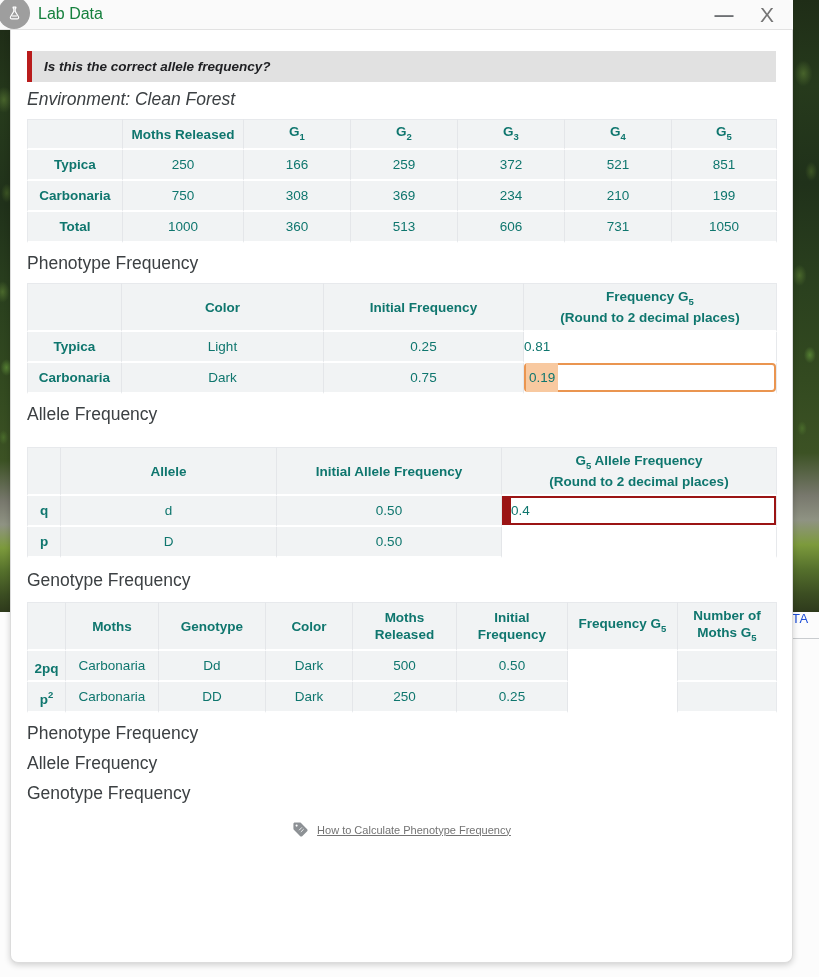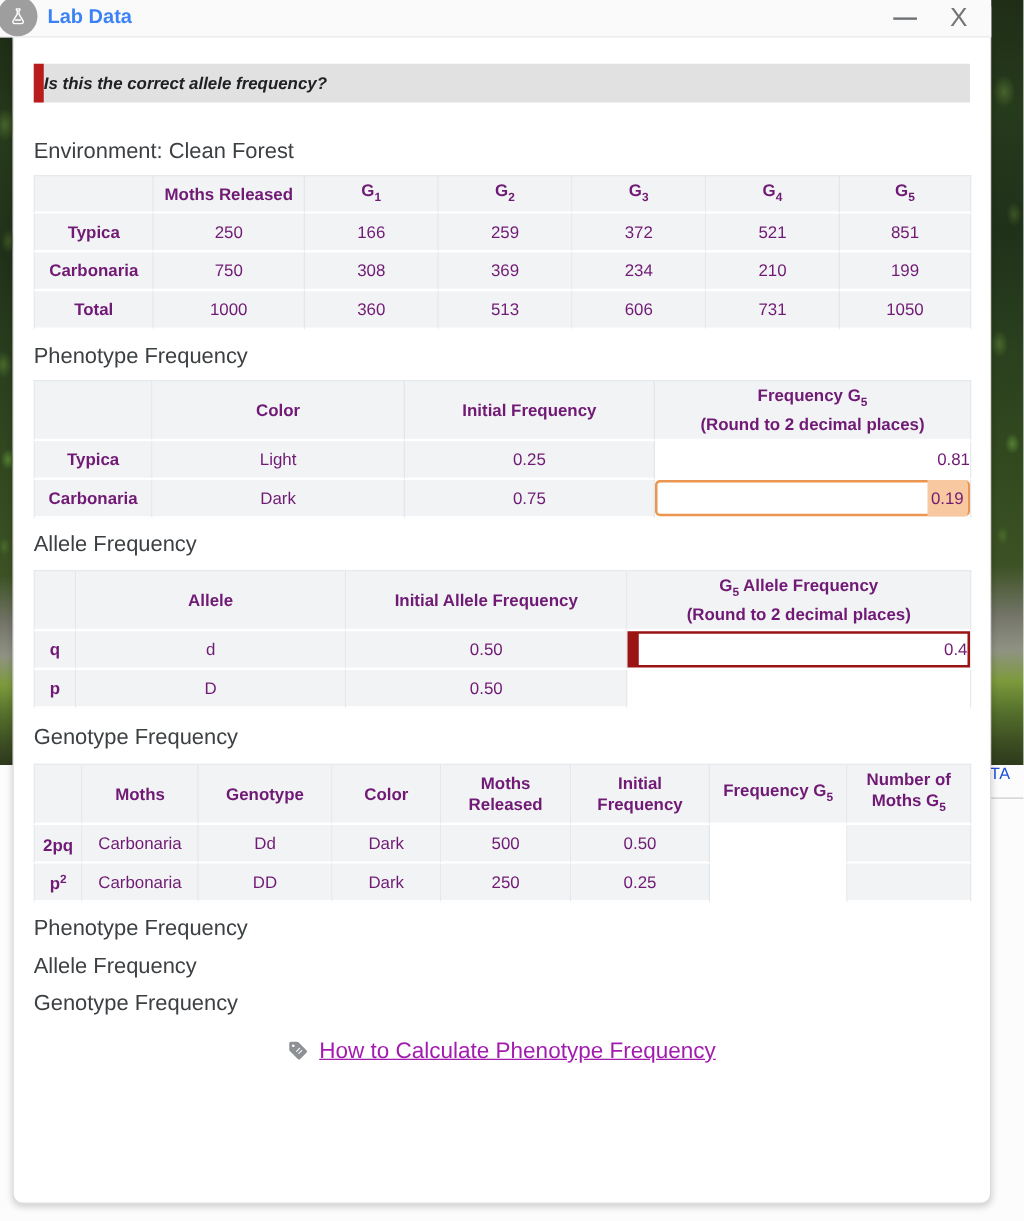--- a/index.html
+++ b/index.html
@@ -19,63 +19,63 @@
   .forest-left  { left:0; top:30px; width:10px; height:582px; }
   .forest-right { right:0; top:0; width:26px; height:612px; }
   .bg-data-label { position:absolute; left:792px; top:611px; font-size:13px; color:#1d4ed8; letter-spacing:0.5px; }
   .bg-underline { position:absolute; left:793px; top:638px; width:26px; height:1px; background:#c9cccf; }
 
   
   .titlebar { position:absolute; left:0; top:0; width:793px; height:30px; background:#fafafa;
       border-bottom:1px solid #e2e2e2; border-radius:0 6px 0 0; z-index:5; }
   .flask-badge { position:absolute; left:-2px; top:-3px; width:32px; height:32px; border-radius:50%;
       background:#9e9e9e; display:flex; align-items:center; justify-content:center; }
-  .win-title { position:absolute; left:38px; top:5px; font-size:16px; font-weight:700; color:#3b82f6; }
+  .win-title { position:absolute; left:38px; top:5px; font-size:16px; font-weight:400; color:#15803d; }
   .win-btn { position:absolute; top:0; height:30px; display:flex; align-items:center; justify-content:center;
       color:#6d7073; cursor:pointer; }
   .btn-min { right:56px; width:26px; font-size:19px; font-weight:700; }
   .btn-close { right:12px; width:28px; font-size:21px; font-weight:400; color:#757575; }
 
   
   .dialog { position:absolute; left:10px; top:30px; width:783px; height:933px; background:#fff;
       border:1px solid #dcdcdc; border-top:none; border-radius:0 0 8px 8px;
       box-shadow:0 2px 6px rgba(0,0,0,0.18); padding:0 16px; overflow:hidden; z-index:4; }
 
-  .alert { margin-top:21px; height:31px; background:#e1e1e1; border-left:8px solid #b91c1c;
-      display:flex; align-items:center; padding-left:0;
+  .alert { margin-top:21px; height:31px; background:#e1e1e1; border-left:5px solid #b91c1c;
+      display:flex; align-items:center; padding-left:12px;
       font-size:13.5px; font-style:italic; font-weight:700; color:#202124; }
 
   .sect { margin-top:10px; font-size:17.5px; line-height:20px; font-weight:400; color:#3c4043; }
-  .sect.env-clean { margin-top:28px; }
+  .sect.env-clean { margin-top:7px;font-style:italic; }
   .sect.env-polluted { margin-top:33px; }
   .sect.lower { margin-top:10px; }
   .sect.mt12 { margin-top:12px; }
 
   table { border-collapse:separate; border-spacing:0; width:100%; table-layout:fixed;
-      font-size:13.5px; color:#701a75; margin-top:10px; }
-  table.mt11 { margin-top:11px; } table.mt12 { margin-top:12px; }
+      font-size:13.5px; color:#0f766e; margin-top:10px; }
+  table.mt11 { margin-top:23px; } table.mt12 { margin-top:12px; }
   th, td { background:#f1f3f4; border-bottom:2px solid #fff; border-right:1px solid #e4e6e9;
       height:31px; text-align:center; vertical-align:middle; padding:0 4px; font-weight:400; line-height:17px; }
   thead th { border-top:1px solid #e7e9ec; }
   th:first-child, td:first-child { border-left:1px solid #e7e9ec; }
   th:last-child, td:last-child { border-right:1px solid #e7e9ec; }
   th, td.rowhead { font-weight:700; }
   thead th { font-weight:700; }
   thead.tall th { height:49px; }
   .note { font-weight:700; }
   sub { font-size:9.5px; } sup { font-size:9.5px; }
 
   td.in { background:#ffffff; position:relative; padding:0; }
-  td.in .fill { position:absolute; inset:0; display:flex; align-items:center; justify-content:flex-end; }
+  td.in .fill { position:absolute; inset:0; display:flex; align-items:center; justify-content:flex-start; }
   td.in .fill.focus { border:2px solid #ea9550; border-radius:4px; }
   td.in .fill.error { border:2px solid #9b1414; border-left:9px solid #9b1414; }
   .selhl { background:#f8c9a0; padding:6px 3px; }
 
   .footer-link-row { margin-top:18px; display:flex; align-items:center; justify-content:center; gap:8px; }
-  .link { font-size:18px; font-weight:500; color:#a21caf; text-decoration:underline; cursor:pointer; }
+  .link { font-size:11px; font-weight:500; color:#737373; text-decoration:underline; cursor:pointer; }
 </style>
 </head>
 <body>
 
 <div class="stage">
 
   <div class="forest forest-left"></div>
   <div class="forest forest-right"></div>
   <div class="bg-data-label">TA</div>
   <div class="bg-underline"></div>

